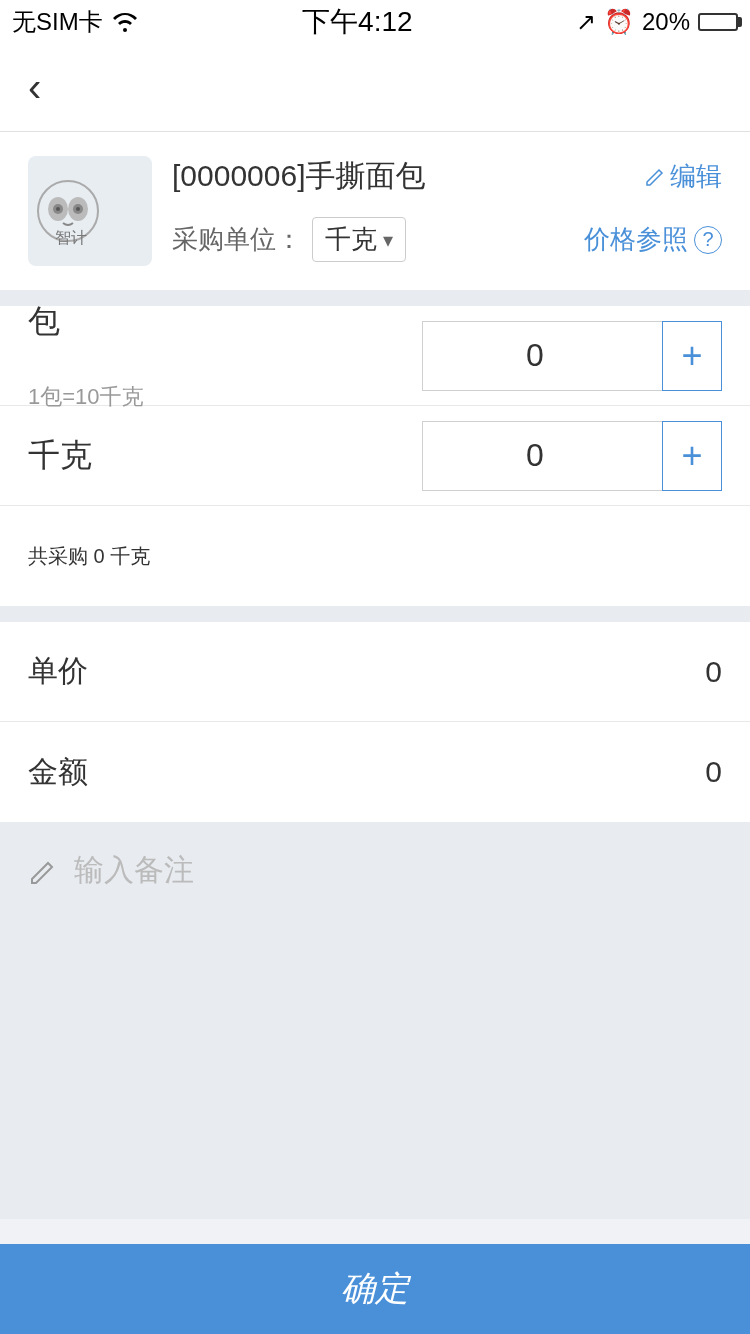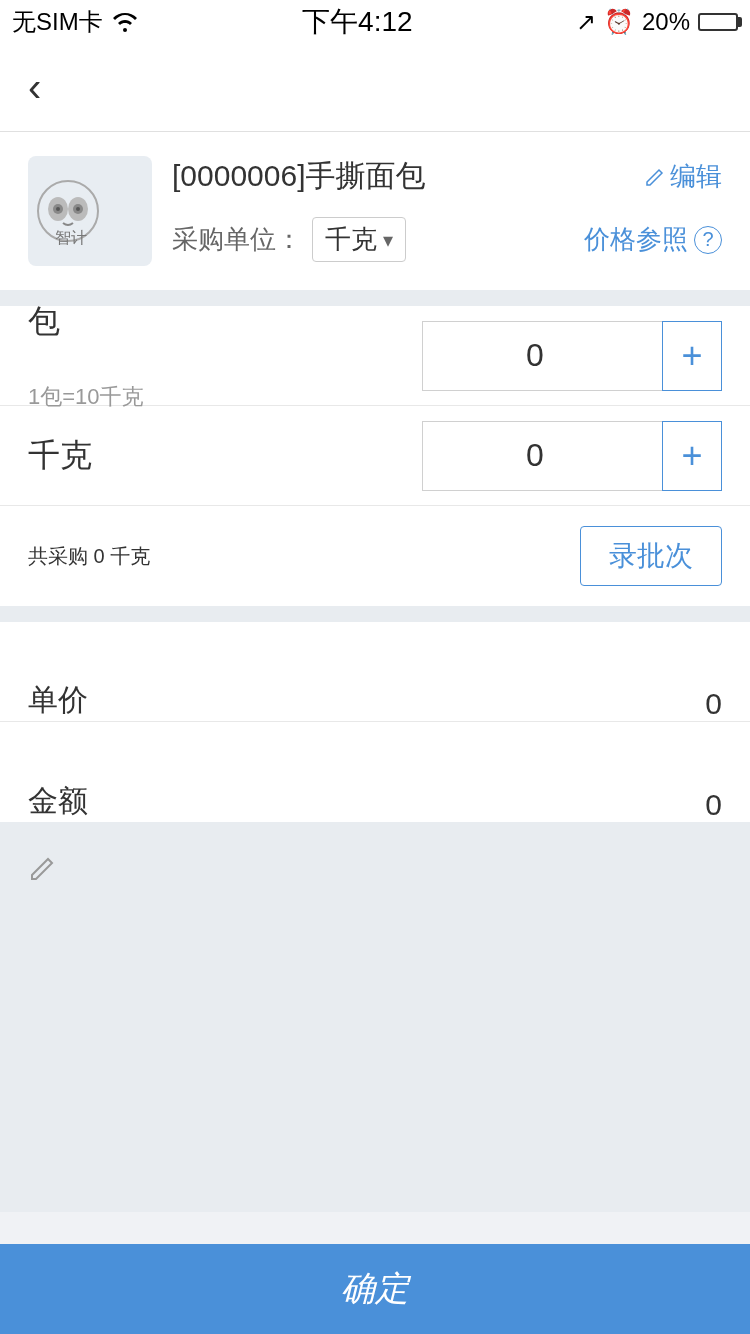--- a/index.html
+++ b/index.html
@@ -261,21 +261,21 @@
       cursor: pointer;
     }
 
     
     .info-section {
       background: #fff;
       margin-top: 0;
     }
     .info-row {
       display: flex;
-      align-items: flex-end;
+      align-items: center;
       justify-content: space-between;
       padding: 0 28px;
       height: 100px;
       border-bottom: 1px solid #e8e8e8;
     }
     .info-row:last-child {
       border-bottom: none;
     }
     .info-label {
       font-size: 30px;
@@ -421,39 +421,39 @@
       <div class="qty-plus">+</div>
     </div>
   </div>
 </div>
 
 <div class="total-row">
   <span class="total-text">
     <span>共采购</span>
     <span> </span><span>0</span><span> </span><span>千克</span>
   </span>
-  <button class="batch-btn">录批次</button>
 </div>
 
 <div class="section-divider"></div>
 
 <div class="info-section">
   <div class="info-row">
     <span class="info-label">单价</span>
     <span class="info-value">0</span>
   </div>
   <div class="info-row">
     <span class="info-label">金额</span>
     <span class="info-value">0</span>
   </div>
 </div>
 
 <div class="remark-section">
   <svg width="32" height="32" viewBox="0 0 32 32" fill="none">
     <path d="M4 24L20 8l4 4L8 28H4v-4z" stroke="#999" stroke-width="2" fill="none"></path>
   </svg>
+  <span class="remark-placeholder">输入备注</span>
 </div>
 
 <div class="bottom-area"></div>
 
 <div class="confirm-btn-wrapper">
   <span class="confirm-btn-text">确定</span>
 </div>
 
 </body></html>

